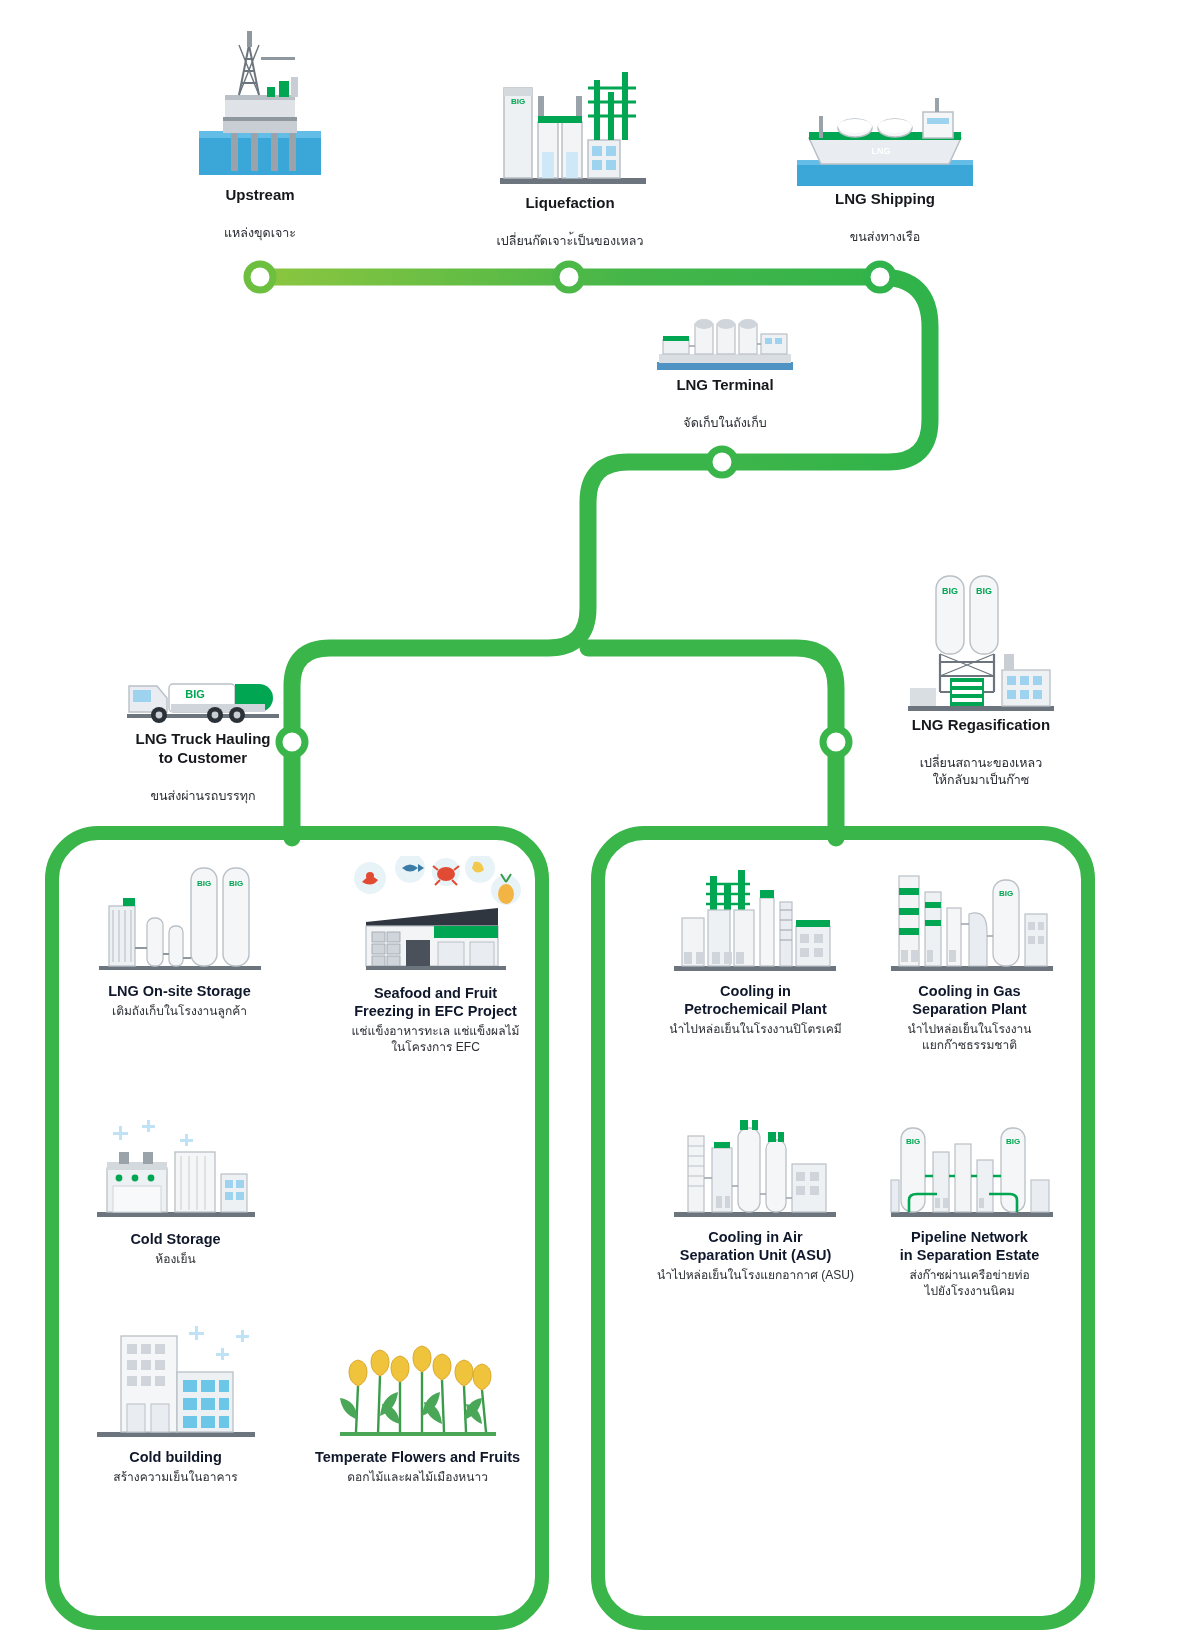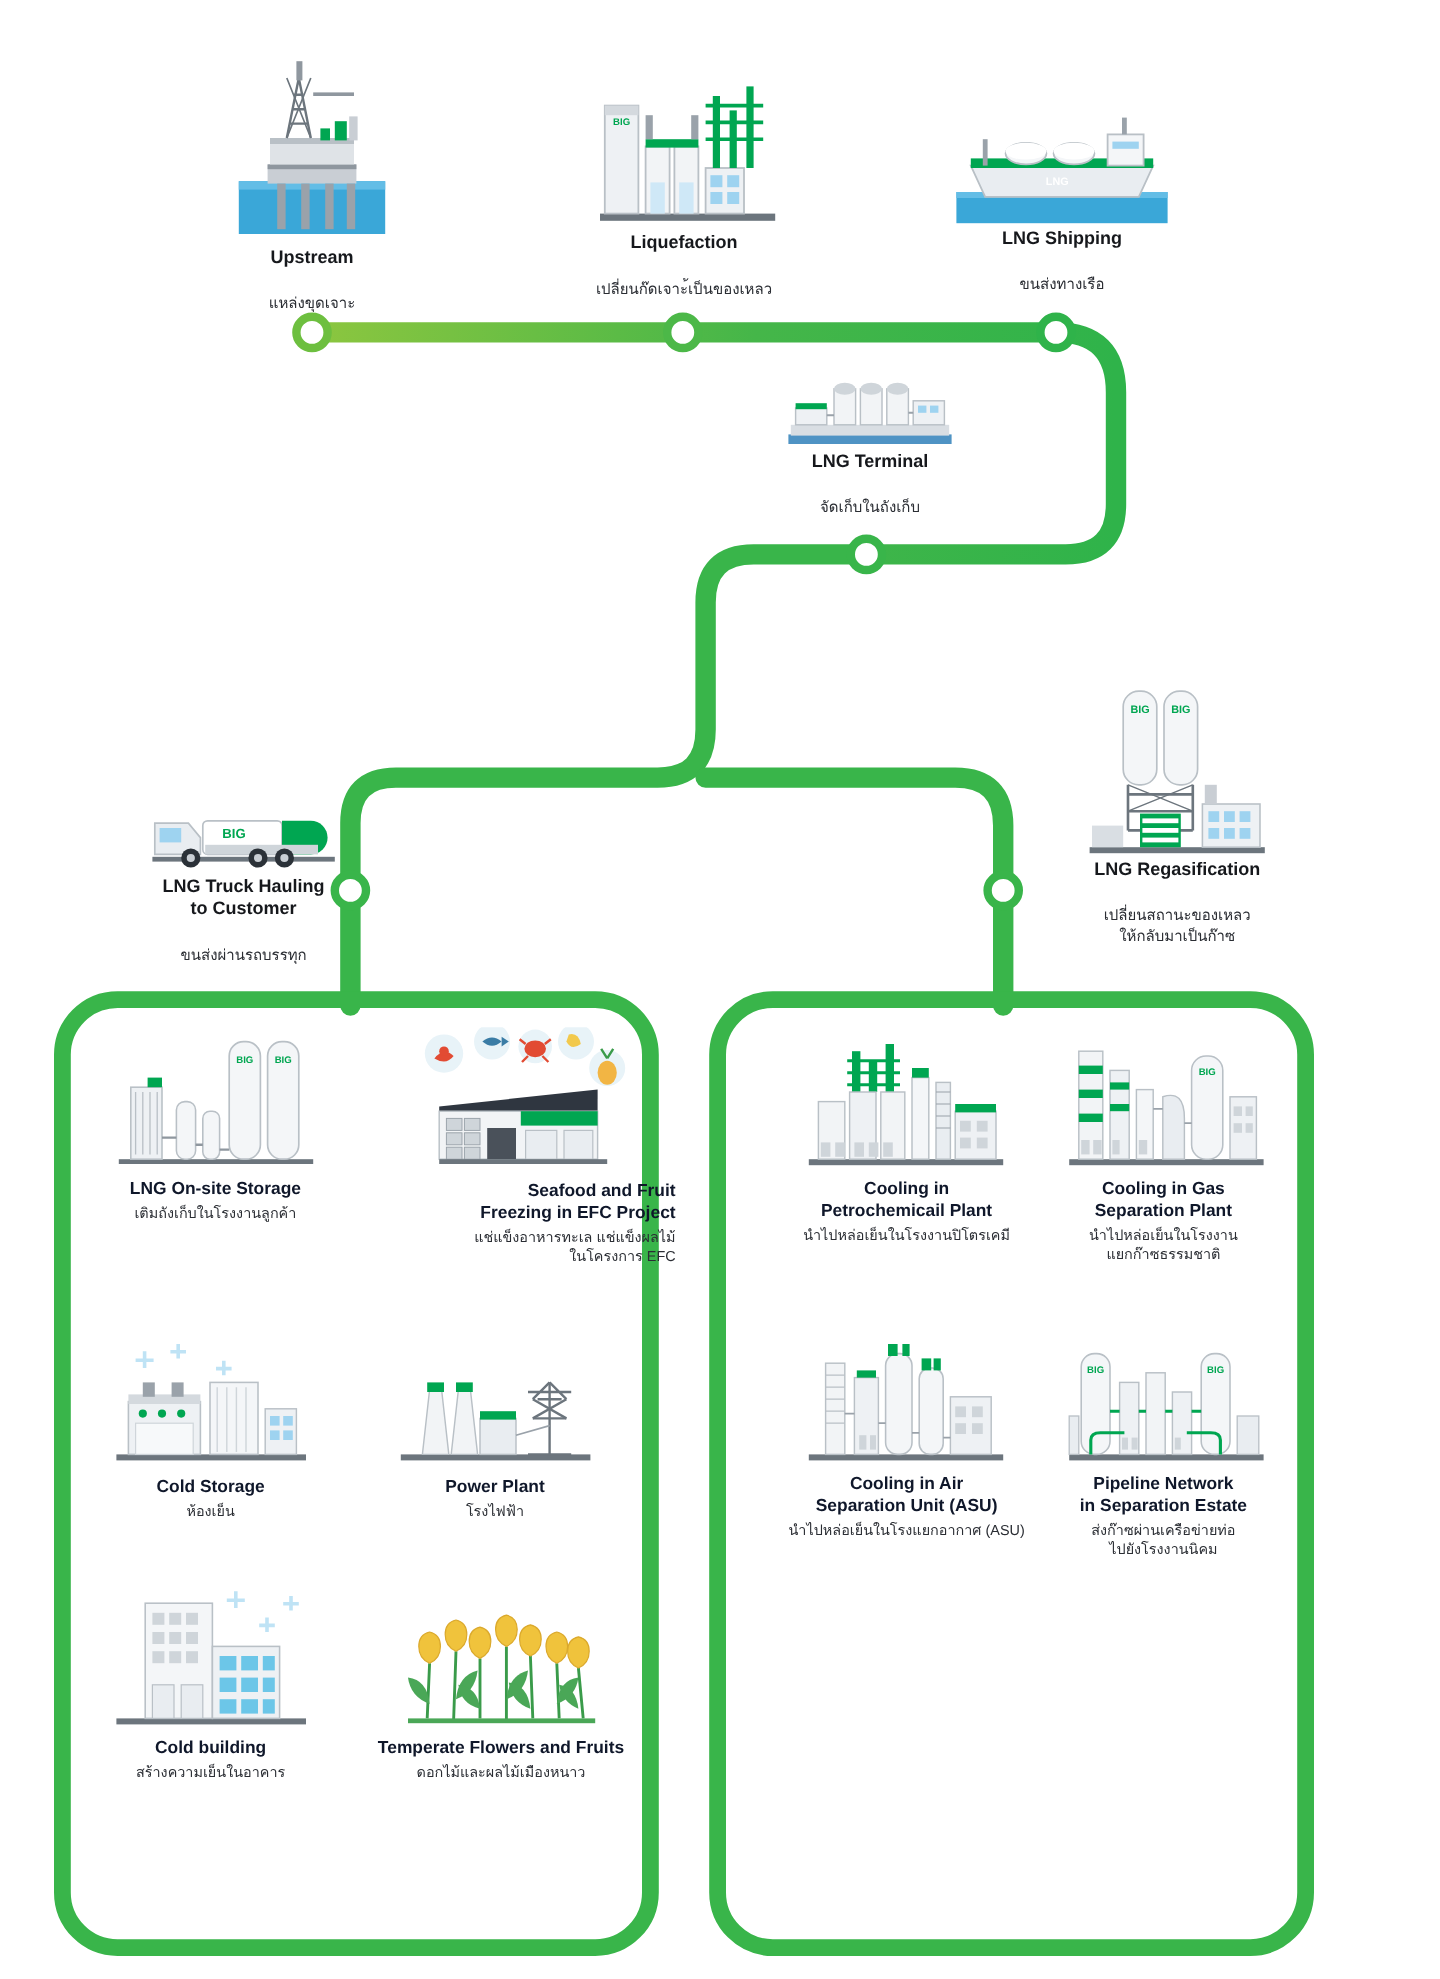--- a/index.html
+++ b/index.html
@@ -47,21 +47,21 @@
     <rect x="598" y="833" width="490" height="790" rx="46" ry="46" fill="none" stroke="#39b54a" stroke-width="14"></rect>
 
     <circle cx="260" cy="277" r="13" fill="#ffffff" stroke="#6dbf3f" stroke-width="7"></circle>
     <circle cx="569" cy="277" r="13" fill="#ffffff" stroke="#4cb848" stroke-width="7"></circle>
     <circle cx="880" cy="277" r="13" fill="#ffffff" stroke="#2fb34a" stroke-width="7"></circle>
     <circle cx="722" cy="462" r="13" fill="#ffffff" stroke="#39b54a" stroke-width="7"></circle>
     <circle cx="292" cy="742" r="13" fill="#ffffff" stroke="#39b54a" stroke-width="7"></circle>
     <circle cx="836" cy="742" r="13" fill="#ffffff" stroke="#39b54a" stroke-width="7"></circle>
   </svg>
 
-  <div class="node" style="left:160px;top:41px;width:200px;text-align:center;">
+  <div class="node" style="left:160px;top:21px;width:200px;text-align:center;">
     <svg class="art" width="130" height="165" viewBox="0 0 130 165">
       <rect x="4" y="110" width="122" height="44" fill="#3aa7d8"></rect>
       <rect x="4" y="110" width="122" height="7" fill="#63bde6"></rect>
       <rect x="28" y="96" width="74" height="16" fill="#c9ced4"></rect>
       <rect x="28" y="96" width="74" height="4" fill="#8f979f"></rect>
       <rect x="36" y="112" width="7" height="38" fill="#9aa2aa"></rect>
       <rect x="56" y="112" width="7" height="38" fill="#9aa2aa"></rect>
       <rect x="76" y="112" width="7" height="38" fill="#9aa2aa"></rect>
       <rect x="94" y="112" width="7" height="38" fill="#9aa2aa"></rect>
       <rect x="30" y="74" width="70" height="22" fill="#dfe3e7"></rect>
@@ -226,21 +226,21 @@
       <rect x="74" y="64" width="14" height="40" rx="6" fill="#f4f6f8" stroke="#b9c0c6" stroke-width="1.3"></rect>
       <g stroke="#8f979f" stroke-width="2" fill="none">
           <path d="M40 86 L52 86 M68 92 L74 92 M88 96 L96 96"></path>
         </g>
       <rect x="28" y="36" width="12" height="8" fill="#00a651"></rect>
     </svg>
     <div class="ttl">LNG On-site Storage</div>
     <div class="sub">เติมถังเก็บในโรงงานลูกค้า</div>
   </div>
 
-  <div class="item wide" style="left:308px;top:856px;text-align:right;">
+  <div class="item wide" style="left:308px;top:856px;">
     <svg class="art" width="175" height="120" viewBox="0 0 175 120">
       <circle cx="22" cy="22" r="16" fill="#e8f3f8"></circle>
         <circle cx="62" cy="12" r="15" fill="#e8f3f8"></circle>
       <circle cx="98" cy="16" r="14" fill="#e8f3f8"></circle>
         <circle cx="132" cy="12" r="15" fill="#e8f3f8"></circle>
       <circle cx="158" cy="34" r="15" fill="#e8f3f8"></circle>
       <path d="M14 26 q8 -10 16 -2 q-6 8 -16 2 Z" fill="#e24b33"></path>
       <circle cx="22" cy="20" r="4" fill="#e24b33"></circle>
       <path d="M54 12 q8 -7 16 0 q-8 7 -16 0 Z" fill="#3a7ca5"></path>
       <path d="M70 8 l6 4 l-6 4 Z" fill="#3a7ca5"></path>
@@ -298,40 +298,20 @@
         <rect x="145" y="68" width="8" height="8" fill="#9ed3f0"></rect>
       <rect x="134" y="80" width="8" height="8" fill="#9ed3f0"></rect>
         <rect x="145" y="80" width="8" height="8" fill="#9ed3f0"></rect>
       <rect x="28" y="40" width="10" height="12" fill="#9aa2aa"></rect>
       <rect x="52" y="40" width="10" height="12" fill="#9aa2aa"></rect>
     </svg>
     <div class="ttl">Cold Storage</div>
     <div class="sub">ห้องเย็น</div>
   </div>
 
-  <div class="item" style="left:305px;top:1112px;">
-    <svg class="art" width="170" height="110" viewBox="0 0 170 110">
-      <rect x="6" y="100" width="158" height="5" fill="#6c757d"></rect>
-      <path d="M30 46 L40 46 L46 100 L24 100 Z" fill="#f2f4f6" stroke="#b9c0c6" stroke-width="1.2"></path>
-      <path d="M54 46 L64 46 L70 100 L48 100 Z" fill="#f2f4f6" stroke="#b9c0c6" stroke-width="1.2"></path>
-      <rect x="28" y="40" width="14" height="8" fill="#00a651"></rect>
-      <rect x="52" y="40" width="14" height="8" fill="#00a651"></rect>
-      <rect x="72" y="70" width="30" height="30" fill="#e9edf1" stroke="#b9c0c6" stroke-width="1.2"></rect>
-      <rect x="72" y="64" width="30" height="7" fill="#00a651"></rect>
-      <g stroke="#6c757d" stroke-width="2" fill="none">
-        <path d="M130 100 L130 40 M112 100 L148 100 M116 70 L144 70 M120 54 L140 54"></path>
-        <path d="M112 48 L148 48 M130 40 L116 54 M130 40 L144 54 M116 54 L144 70 M144 54 L116 70"></path>
-      </g>
-      <g stroke="#9aa2aa" stroke-width="1.4" fill="none">
-          <path d="M102 84 L130 76"></path>
-        </g>
-    </svg>
-    <div class="ttl">Power Plant</div>
-    <div class="sub">โรงไฟฟ้า</div>
-  </div>
 
   <div class="item" style="left:68px;top:1320px;">
     <svg class="art" width="170" height="120" viewBox="0 0 170 120">
       <rect x="6" y="112" width="158" height="5" fill="#6c757d"></rect>
       <rect x="30" y="16" width="56" height="96" fill="#f4f6f8" stroke="#b9c0c6" stroke-width="1.3"></rect>
       <g fill="#cfd5da">
         <rect x="36" y="24" width="10" height="10"></rect>
           <rect x="50" y="24" width="10" height="10"></rect>
           <rect x="64" y="24" width="10" height="10"></rect>
         <rect x="36" y="40" width="10" height="10"></rect>

